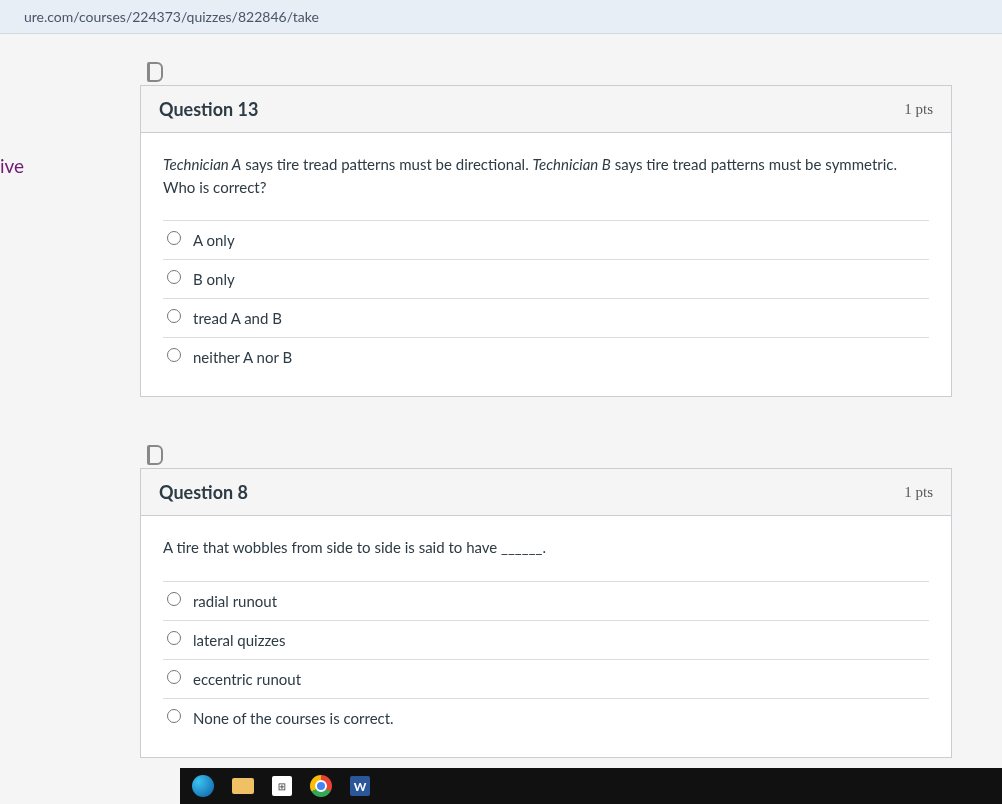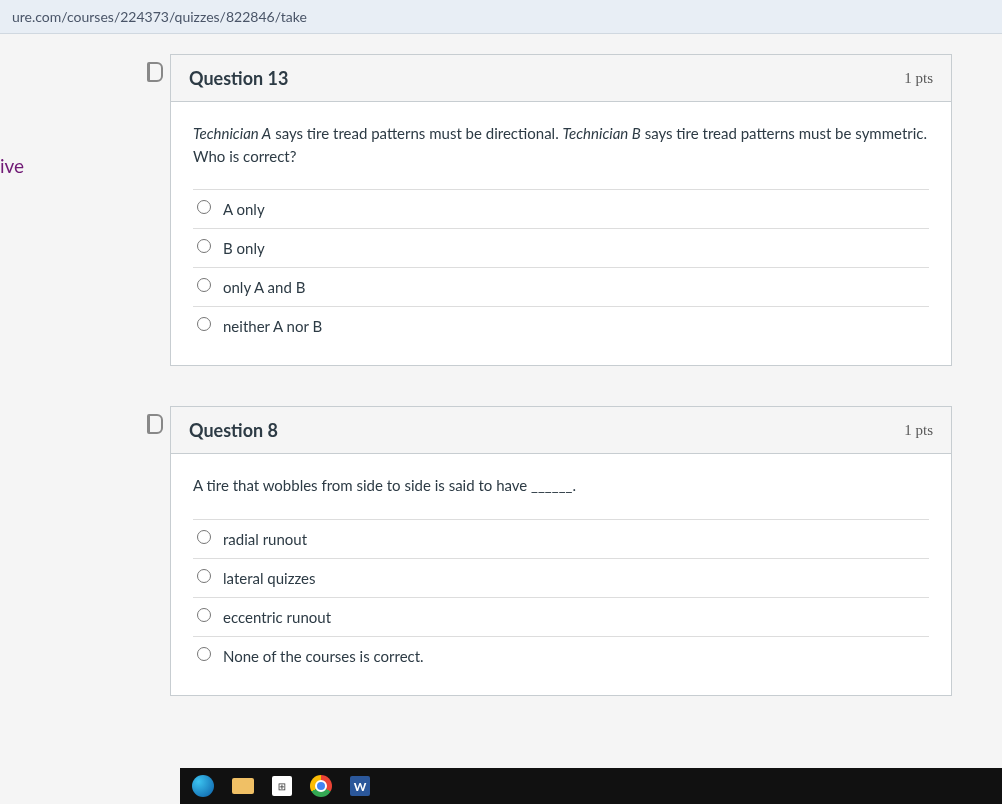--- a/index.html
+++ b/index.html
@@ -6,21 +6,21 @@
   body {
     font-family: "Lato", "Helvetica Neue", Arial, sans-serif;
     background: #f5f5f5;
     color: #2d3b45;
     width: 1002px;
     height: 804px;
     overflow: hidden;
   }
   .url-bar {
     background: #e8eef5;
-    padding: 8px 12px;
+    padding: 8px 24px;
     font-size: 14px;
     color: #4a5568;
     border-bottom: 1px solid #d0d8e0;
   }
   .page {
     display: flex;
     height: calc(100% - 36px);
   }
   .sidebar-stub {
     width: 40px;
@@ -29,20 +29,21 @@
     color: #701a75;
     text-align: left;
   }
   .main {
     flex: 1;
     padding: 20px 50px 0 100px;
   }
   .question-block {
     display: flex;
     margin-bottom: 40px;
+    flex-direction: column;
   }
   .flag-col {
     width: 30px;
     padding-top: 8px;
     text-align: center;
   }
   .flag-icon {
     width: 16px;
     height: 20px;
     border: 2px solid #888;
@@ -191,21 +192,21 @@
             <label class="answer-row">
               <input type="radio" name="q13" style="">
               <span>A only</span>
             </label>
             <label class="answer-row">
               <input type="radio" name="q13" style="">
               <span>B only</span>
             </label>
             <label class="answer-row">
               <input type="radio" name="q13" style="">
-              <span>only A and B</span>
+              <span>tread A and B</span>
             </label>
             <label class="answer-row">
               <input type="radio" name="q13" style="">
               <span>neither A nor B</span>
             </label>
           </div>
         </div>
       </div>
     </div>
 

